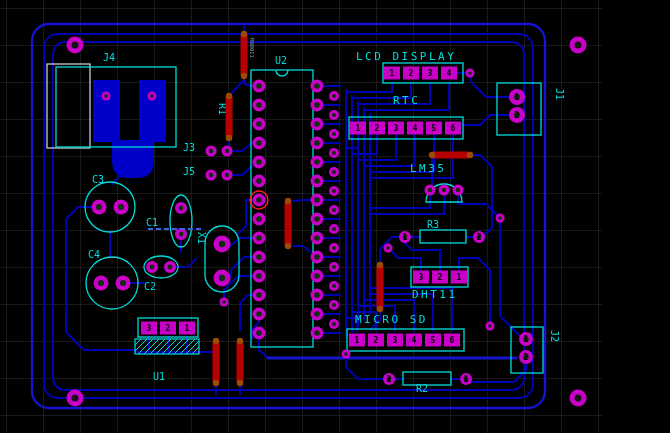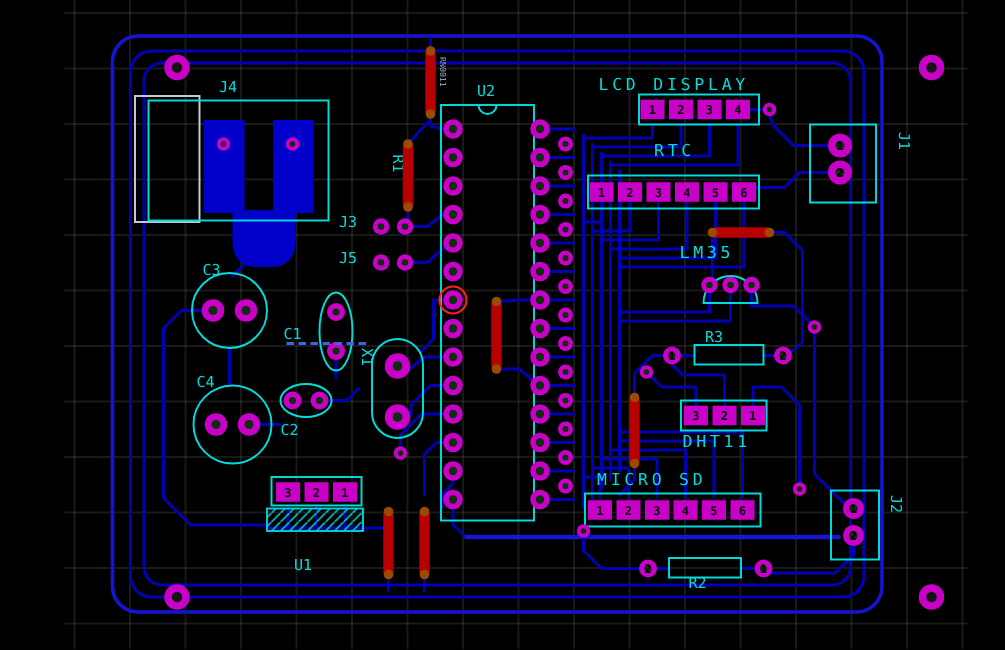--- a/index.html
+++ b/index.html
@@ -5,21 +5,20 @@
   html,body{margin:0;padding:0;background:#000;}
   .stage{
     position:relative;width:602px;height:433px;overflow:hidden;
     background-color:#000;
     background-image:
       linear-gradient(90deg,rgba(90,90,90,.28) 1px,transparent 1px),
       linear-gradient(rgba(90,90,90,.28) 1px,transparent 1px);
     background-size:37px 37px;
     background-position:6px 8px;
     font-family:"DejaVu Sans Mono",monospace;
-    margin-left:43px;
   }
   svg{position:absolute;inset:0;display:block;}
   .edge{fill:none;stroke:#1414d2;stroke-width:2.4;}
   .cu{fill:none;stroke:#0000b4;stroke-width:2;stroke-linecap:round;stroke-linejoin:round;}
   .cu3{fill:none;stroke:#1616cf;stroke-width:3;stroke-linecap:round;stroke-linejoin:round;}
   .sk{fill:none;stroke:#00dcdc;stroke-width:1.3;}
   .gray{fill:none;stroke:#c9ced2;stroke-width:1.3;}
   .zone{fill:#0000c8;stroke:none;}
   .padf{fill:#c800c8;}
   .hole{fill:#0f2d0f;}

